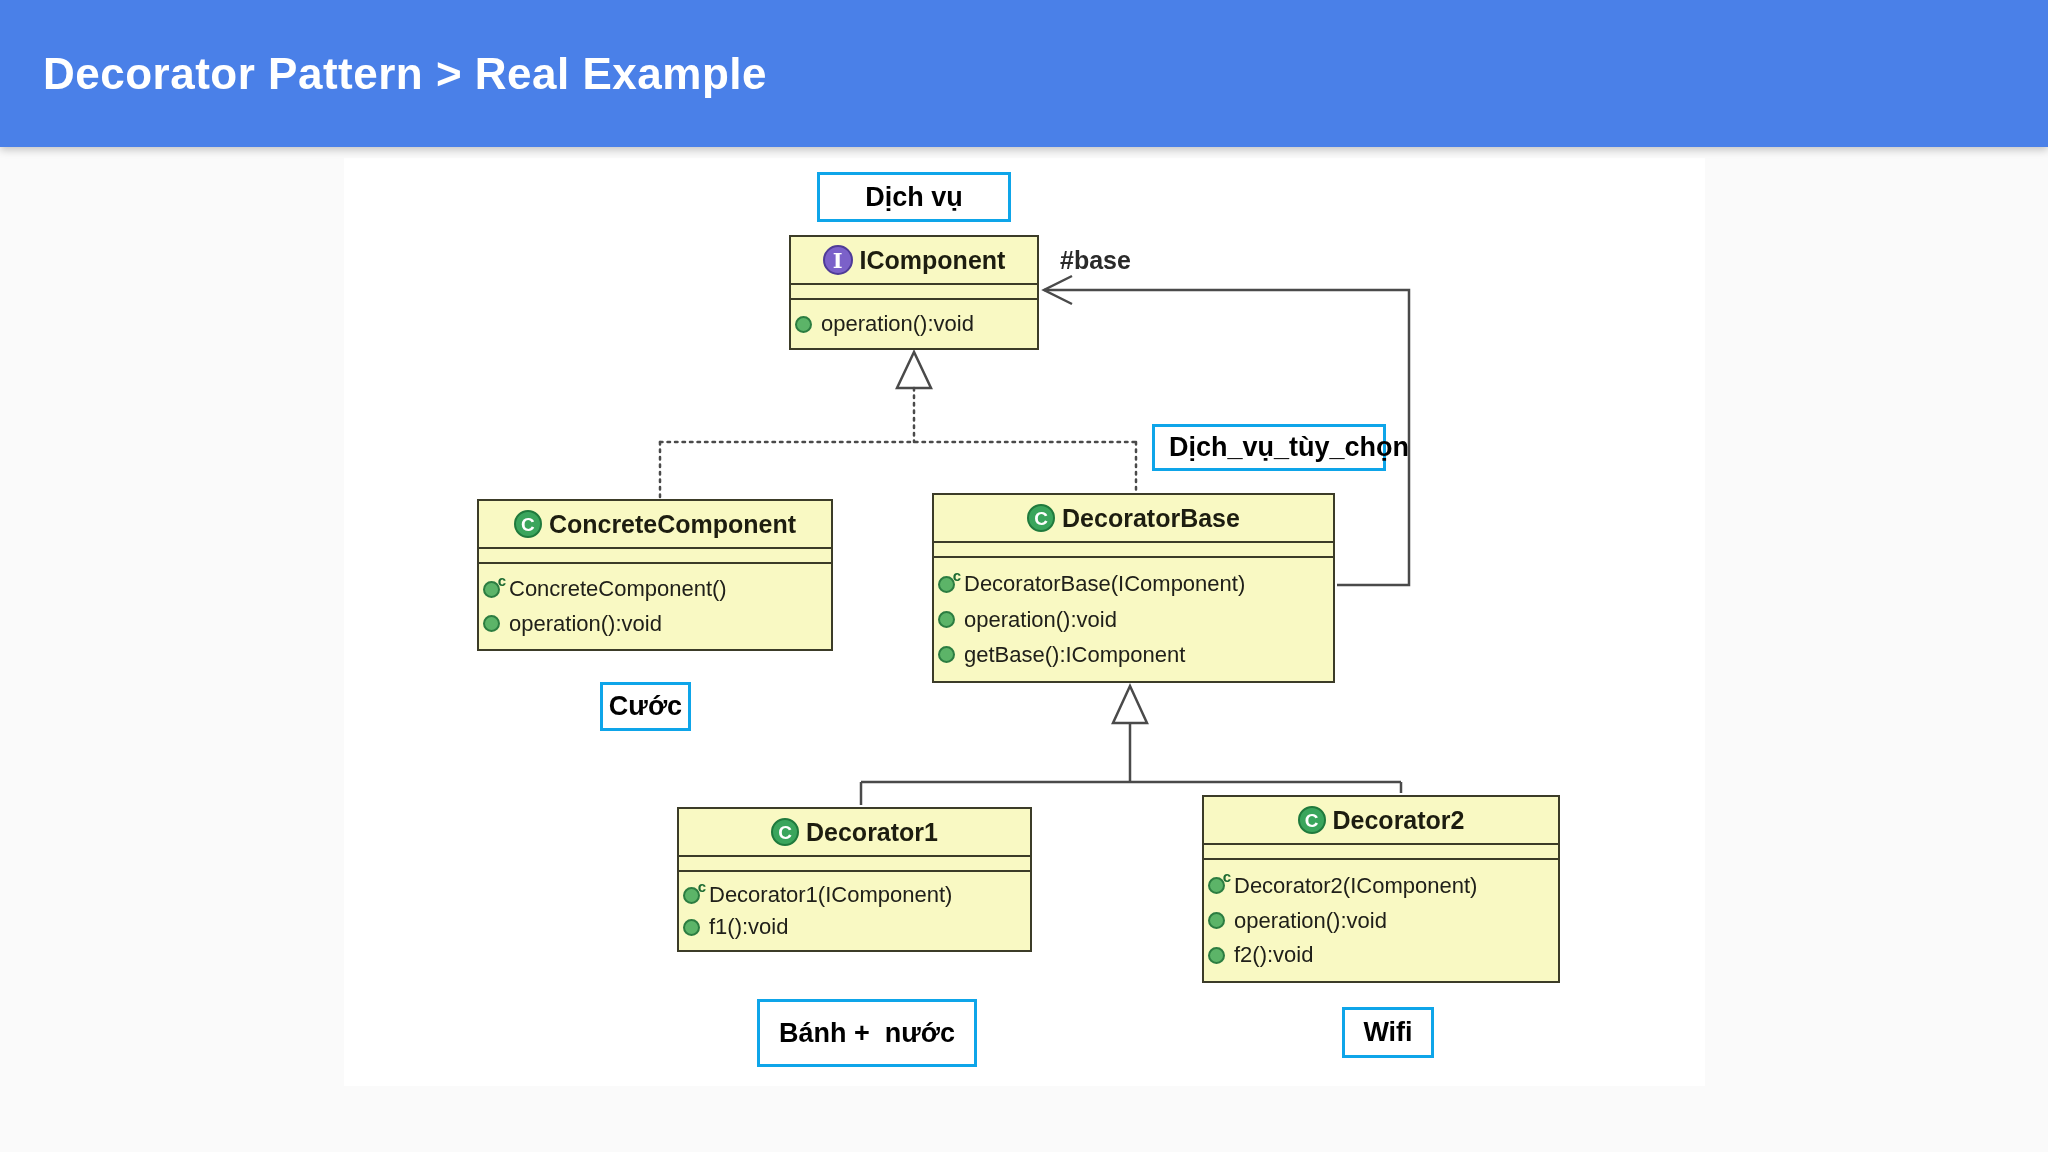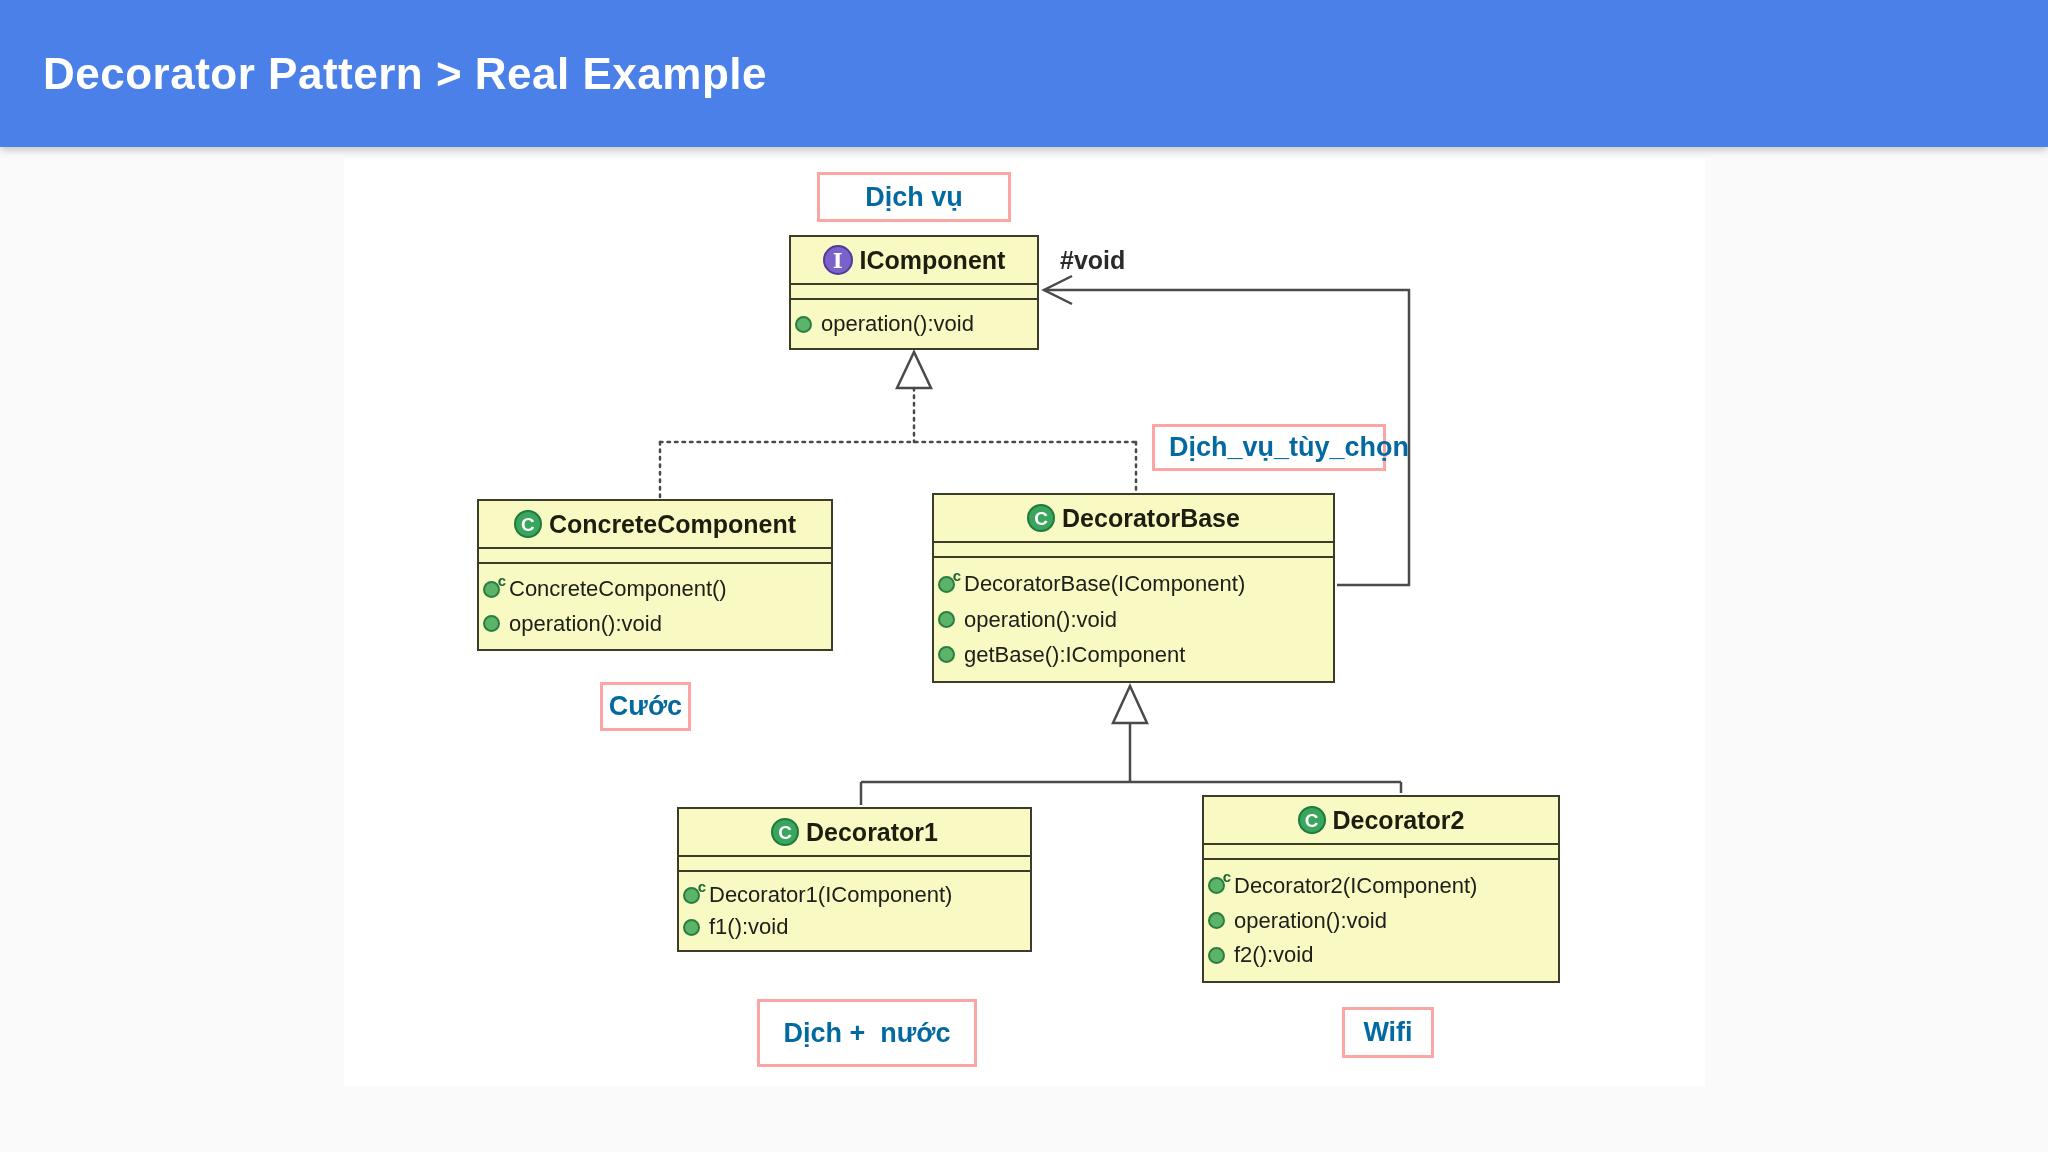--- a/index.html
+++ b/index.html
@@ -36,23 +36,23 @@
   .cicon.cls{width:28px;height:28px;background:#3aa55c;border:2px solid #1f7a3d;color:#fff;
     font-weight:bold;font-size:19px;line-height:1;}
 
   
   .micon{position:relative;width:17px;height:17px;flex:0 0 auto;border-radius:50%;
     background:#5cb468;border:2px solid #2c7d41;box-sizing:border-box;}
   .micon .sup{position:absolute;top:-11px;right:-8px;font-size:15px;font-weight:bold;
     color:#1d6b33;font-style:normal;}
 
   
-  .note{position:absolute;background:#ffffff;border:3px solid #fca5a5;box-sizing:border-box;
+  .note{position:absolute;background:#ffffff;border:3px solid #0ea5e9;box-sizing:border-box;
     display:flex;align-items:center;justify-content:center;font-weight:bold;font-size:27px;
-    color:#0369a1;white-space:pre;z-index:4;}
+    color:#000000;white-space:pre;z-index:4;}
   .note-dichvu{left:817px;top:172px;width:194px;height:50px;}
   .note-tuychon{left:1152px;top:424px;width:234px;height:47px;padding-left:40px;}
   .note-cuoc{left:600px;top:682px;width:91px;height:49px;}
   .note-banh{left:757px;top:999px;width:220px;height:68px;}
   .note-wifi{left:1342px;top:1007px;width:92px;height:51px;}
 
   
   .edge-label{position:absolute;left:1060px;top:246px;font-size:25px;font-weight:600;
     color:#2a2a2a;z-index:3;}
 
@@ -94,24 +94,24 @@
 
     <g stroke="#4a4a4a" stroke-width="2.5" fill="none">
       <path d="M1337,585 H1409 V290 H1044"></path>
       <polyline points="1072,276 1044,290 1072,304"></polyline>
     </g>
   </svg>
 
   <div class="note note-dichvu">Dịch vụ</div>
   <div class="note note-tuychon">Dịch_vụ_tùy_chọn</div>
   <div class="note note-cuoc">Cước</div>
-  <div class="note note-banh">Dịch +  nước</div>
+  <div class="note note-banh">Bánh +  nước</div>
   <div class="note note-wifi">Wifi</div>
 
-  <div class="edge-label">#void</div>
+  <div class="edge-label">#base</div>
 
   <div class="uml-class c0">
     <div class="uml-title">
       <span class="cicon iface">I</span>
       <span>IComponent</span>
     </div>
     <div class="uml-fields"></div>
     <div class="uml-methods">
       <div class="uml-member">
         <i class="micon"></i>

